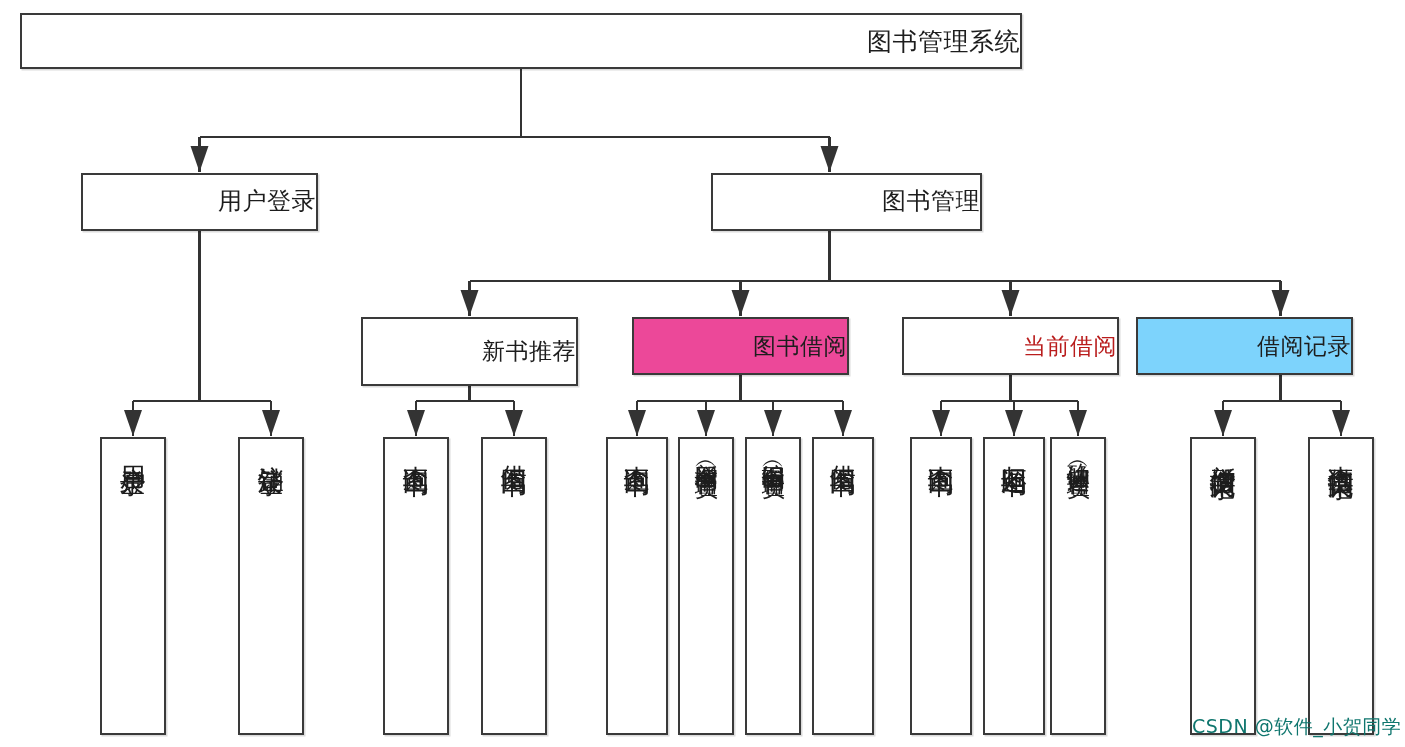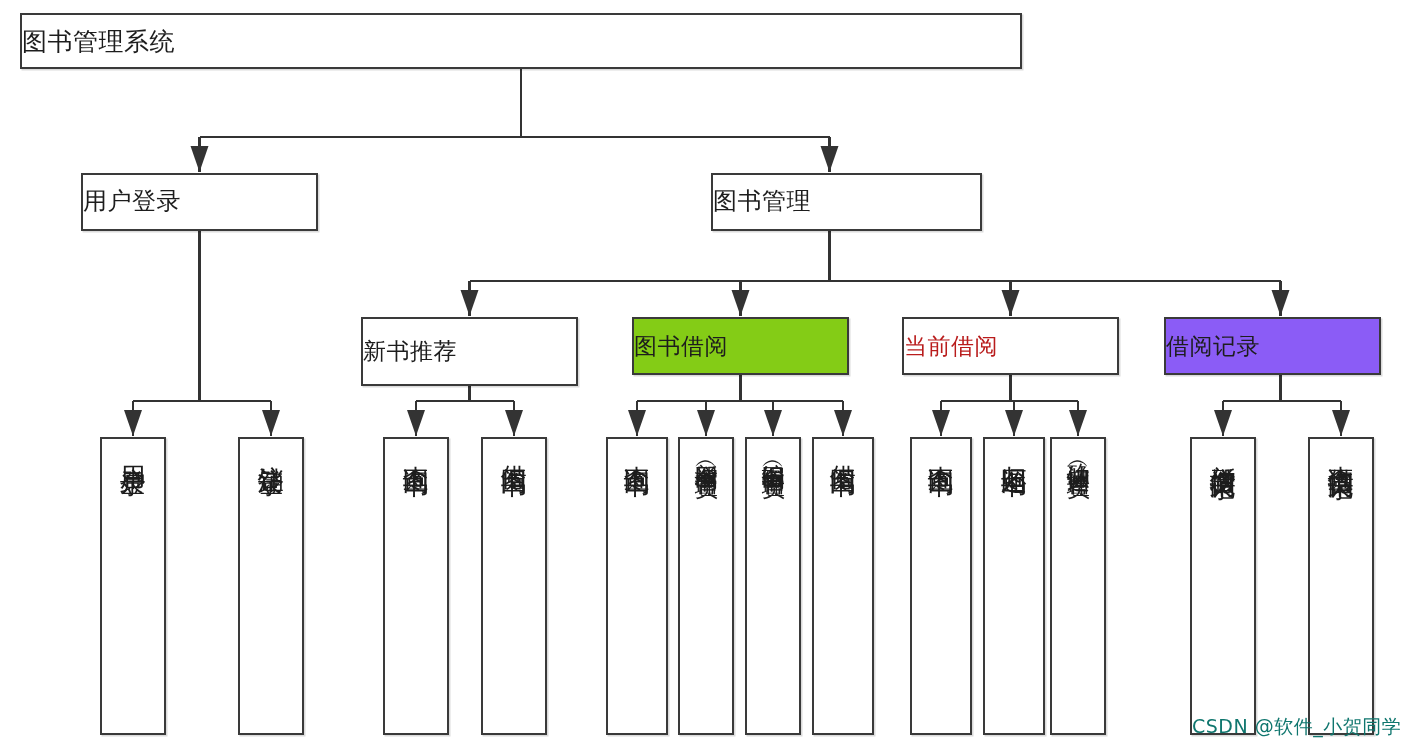--- a/index.html
+++ b/index.html
@@ -25,21 +25,21 @@
     height: 747px;
     pointer-events: none;
   }
   .node {
     position: absolute;
     box-sizing: border-box;
     border: 2.5px solid #3a3a3a;
     background: #ffffff;
     display: flex;
     align-items: center;
-    justify-content: flex-start;
+    justify-content: flex-end;
     color: #1d1d1d;
     box-shadow: 1.5px 1.5px 0 rgba(0,0,0,0.14);
   }
   .node .label {
     display: block;
     text-align: center;
     line-height: 1.24;
     letter-spacing: 0.5px;
     white-space: nowrap;
   }
@@ -136,27 +136,27 @@
       </div>
       <div class="node horiz" style="left: 81px; top: 173px; width: 237px; height: 58px; border-color: rgb(58, 58, 58); background: rgb(255, 255, 255);">
         <span class="label t-l2" style="color: rgb(29, 29, 29);">用户登录</span>
       </div>
       <div class="node horiz" style="left: 711px; top: 173px; width: 271px; height: 58px; border-color: rgb(58, 58, 58); background: rgb(255, 255, 255);">
         <span class="label t-l2" style="color: rgb(29, 29, 29);">图书管理</span>
       </div>
       <div class="node horiz" style="left: 361px; top: 317px; width: 217px; height: 69px; border-color: rgb(58, 58, 58); background: rgb(255, 255, 255);">
         <span class="label t-l3" style="color: rgb(29, 29, 29);">新书推荐</span>
       </div>
-      <div class="node horiz" style="left: 632px; top: 317px; width: 217px; height: 58px; border-color: rgb(58, 58, 58); background: #84cc16;">
+      <div class="node horiz" style="left: 632px; top: 317px; width: 217px; height: 58px; border-color: rgb(58, 58, 58); background: #ec4899;">
         <span class="label t-l3" style="color: rgb(29, 29, 29);">图书借阅</span>
       </div>
       <div class="node horiz" style="left: 902px; top: 317px; width: 217px; height: 58px; border-color: rgb(58, 58, 58); background: rgb(255, 255, 255);">
         <span class="label t-l3" style="color: #b91c1c;">当前借阅</span>
       </div>
-      <div class="node horiz" style="left: 1164px; top: 317px; width: 217px; height: 58px; border-color: rgb(58, 58, 58); background: #8b5cf6;">
+      <div class="node horiz" style="left: 1136px; top: 317px; width: 217px; height: 58px; border-color: rgb(58, 58, 58); background: #7dd3fc;">
         <span class="label t-l3" style="color: rgb(29, 29, 29);">借阅记录</span>
       </div>
       <div class="node vert" style="left: 100px; top: 437px; width: 66px; height: 298px; border-color: rgb(58, 58, 58); background: rgb(255, 255, 255);">
         <span class="label t-leaf" style="color: rgb(29, 29, 29);">用户登录</span>
       </div>
       <div class="node vert" style="left: 238px; top: 437px; width: 66px; height: 298px; border-color: rgb(58, 58, 58); background: rgb(255, 255, 255);">
         <span class="label t-leaf" style="color: rgb(29, 29, 29);">注销登录</span>
       </div>
       <div class="node vert" style="left: 383px; top: 437px; width: 66px; height: 298px; border-color: rgb(58, 58, 58); background: rgb(255, 255, 255);">
         <span class="label t-leaf" style="color: rgb(29, 29, 29);">查询图书</span>

